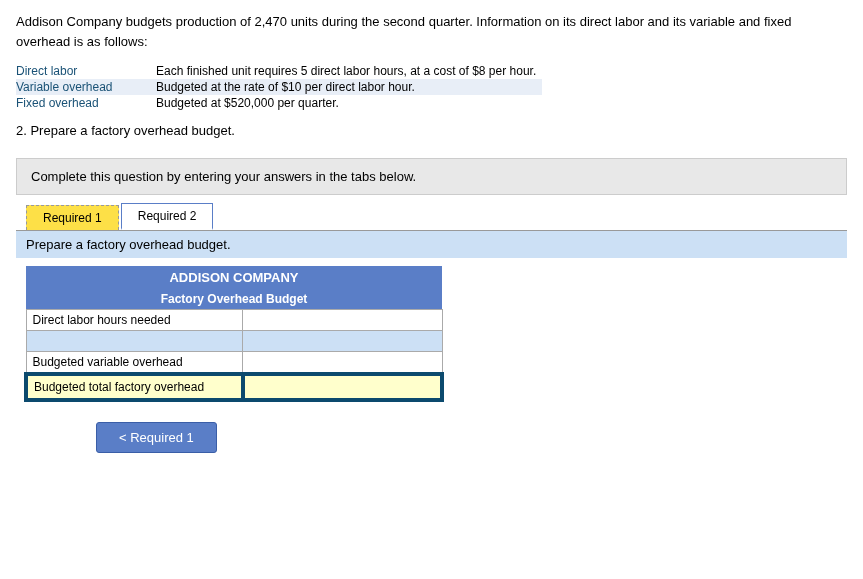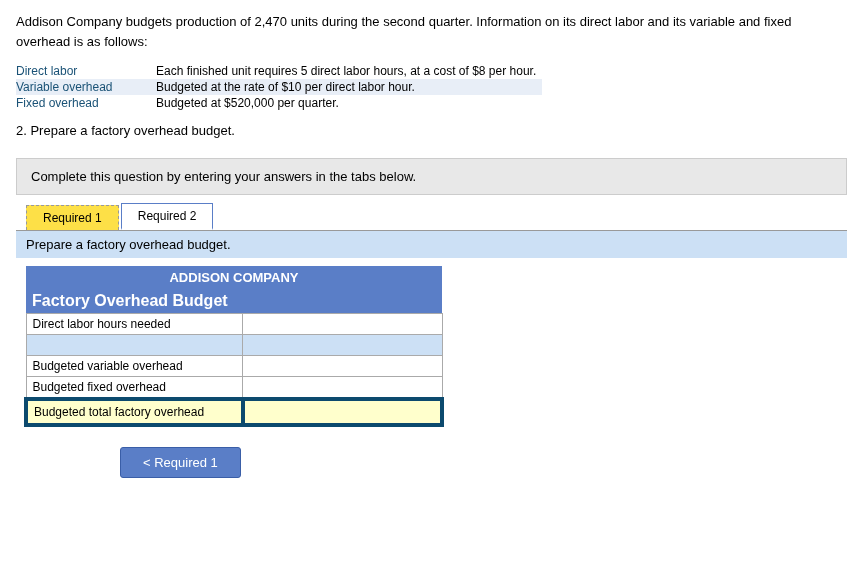--- a/index.html
+++ b/index.html
@@ -92,24 +92,24 @@
       background: #5a7ec7;
       color: #fff;
       text-align: center;
       font-weight: bold;
       padding: 4px 6px;
       font-size: 13px;
     }
     .budget-table .header-row-2 td {
       background: #5a7ec7;
       color: #fff;
-      text-align: left;
+      text-align: center;
       font-weight: bold;
       padding: 3px 6px;
-      font-size: 16px;
+      font-size: 12px;
     }
     .budget-table .col-header-row td {
       background: #5a7ec7;
       color: #fff;
       text-align: center;
       padding: 4px 6px;
       font-size: 12px;
       border-top: 1px solid #7a9ed7;
     }
     .budget-table .data-row td {
@@ -139,21 +139,21 @@
       border: none;
       width: 100%;
       background: transparent;
       font-size: 12px;
       outline: none;
     }
     .nav-buttons {
       display: flex;
       gap: 20px;
       margin-top: 20px;
-      margin-left: 104px;
+      margin-left: 80px;
     }
     .nav-btn {
       padding: 7px 22px;
       font-size: 13px;
       cursor: pointer;
       border-radius: 3px;
       border: 1px solid #999;
     }
     .nav-btn.active {
       background: #5a7ec7;
@@ -215,24 +215,20 @@
           <td class="input-cell"><input type="text" class="input-cell-inner" style=""></td>
         </tr>
         <tr class="blue-row">
           <td class="label-cell"></td>
           <td class="input-cell"><input type="text" class="input-cell-inner" style=""></td>
         </tr>
         <tr class="data-row">
           <td class="label-cell">Budgeted variable overhead</td>
           <td class="input-cell"><input type="text" class="input-cell-inner" style=""></td>
         </tr>
-        <tr class="data-row">
-          <td class="label-cell">Budgeted fixed overhead</td>
-          <td class="input-cell"><input type="text" class="input-cell-inner" style=""></td>
-        </tr>
         <tr class="yellow-row">
           <td class="label-cell">Budgeted total factory overhead</td>
           <td class="input-cell"><input type="text" class="input-cell-inner" style=""></td>
         </tr>
       </tbody>
   </table>
 </div>
 
 <div class="nav-buttons" id="nav-buttons">
     <button class="nav-btn active">&lt; Required 1</button>

